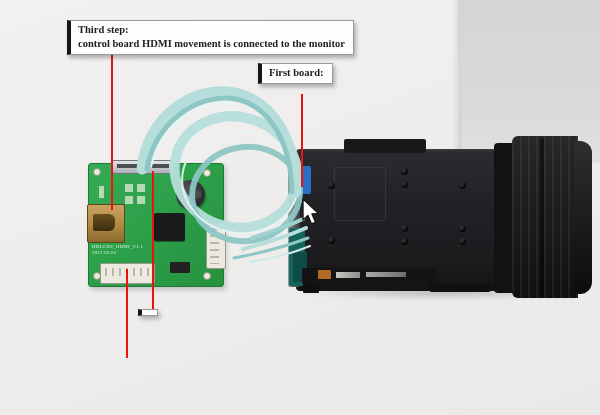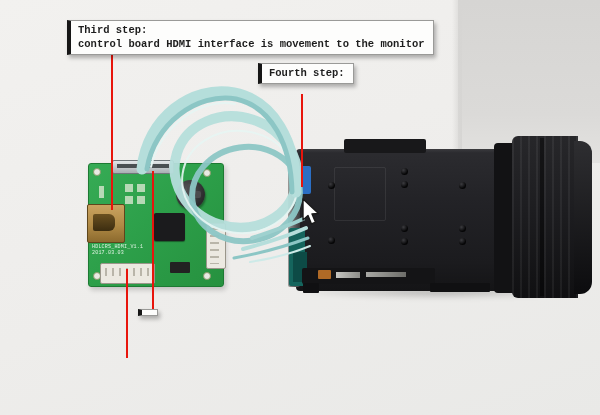--- a/index.html
+++ b/index.html
@@ -1,19 +1,19 @@
 <!DOCTYPE html>
 <html><head>
 <meta charset="utf-8">
 <style>
   html,body{margin:0;padding:0;background:#888;}
   .scene{
     position:relative;width:600px;height:415px;overflow:hidden;
     background:linear-gradient(160deg,#f2f1ef 0%,#eeedeb 55%,#e9e9e7 100%);
-    font-family:Liberation Mono, monospace;
+    font-family:Liberation Serif, serif;
   }
   .wall{position:absolute;left:458px;top:0;width:142px;height:163px;
     background:linear-gradient(180deg,#d6d5d3 0%,#dbdad8 70%,#e3e2e0 100%);}
   .wall-fade{position:absolute;left:452px;top:0;width:10px;height:163px;
     background:linear-gradient(90deg,rgba(240,239,237,0),#d6d5d3);}
 
   
   .pcb{position:absolute;left:88px;top:163px;width:134px;height:122px;
     background:linear-gradient(135deg,#36ab55 0%,#2da04a 45%,#26913f 100%);
     border:1px solid #1d7a33;border-radius:3px;
@@ -162,24 +162,24 @@
     </g>
   </svg>
 
   <div class="redline" style="left:111px;top:52px;height:158px"></div>
   <div class="redline" style="left:301px;top:94px;height:93px"></div>
   <div class="redline" style="left:152px;top:171px;height:140px"></div>
   <div class="redline" style="left:126px;top:269px;height:89px"></div>
 
   <div class="callout" style="left:67px;top:20px">
     <div>Third step:</div>
-    <div>control board HDMI interface is movement to the monitor</div>
+    <div>control board HDMI movement is connected to the monitor</div>
   </div>
   <div class="callout" style="left:258px;top:63px">
-    <div>Fourth step:</div>
+    <div>First board:</div>
   </div>
   <div class="callout" style="left:138px;top:309px">
   </div>
 
   <svg class="cursor-svg" style="left:301px;top:198px" width="20" height="30" viewBox="0 0 20 30">
     <path d="M2,1 L2,22 L7,17.5 L10.5,26 L14.5,24.2 L11,16 L17.5,15.5 Z" fill="#ffffff" stroke="#1a1a1a" stroke-width="1.4" stroke-linejoin="round"></path>
   </svg>
 
 </div>
 

